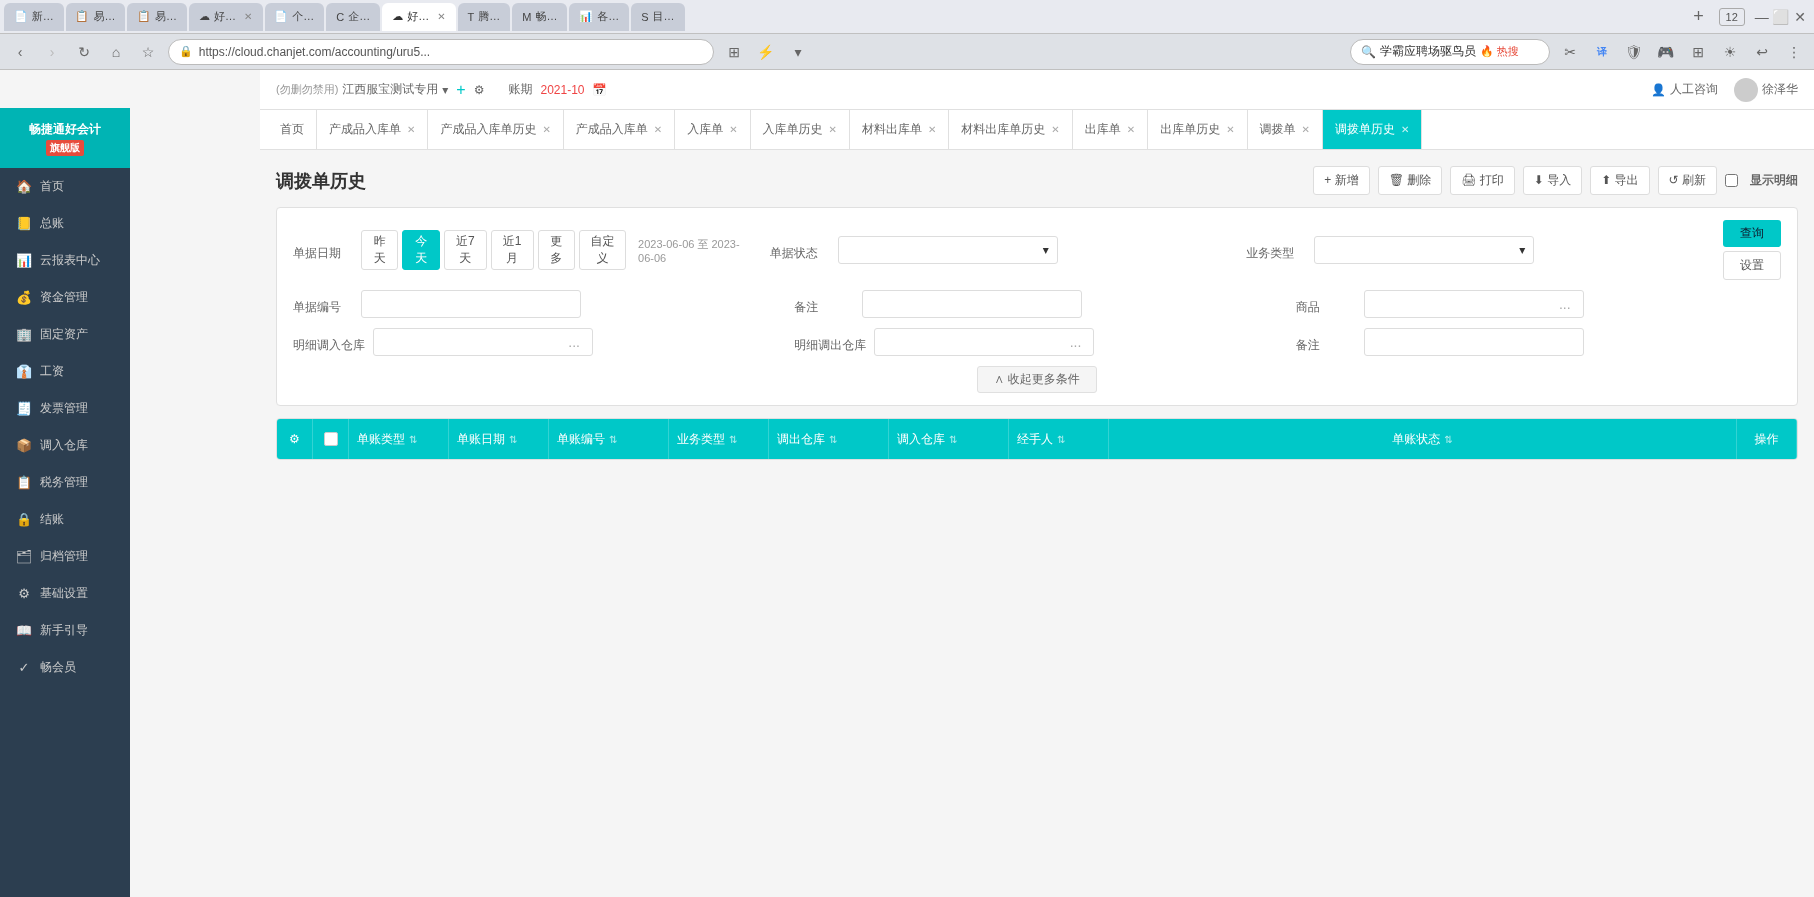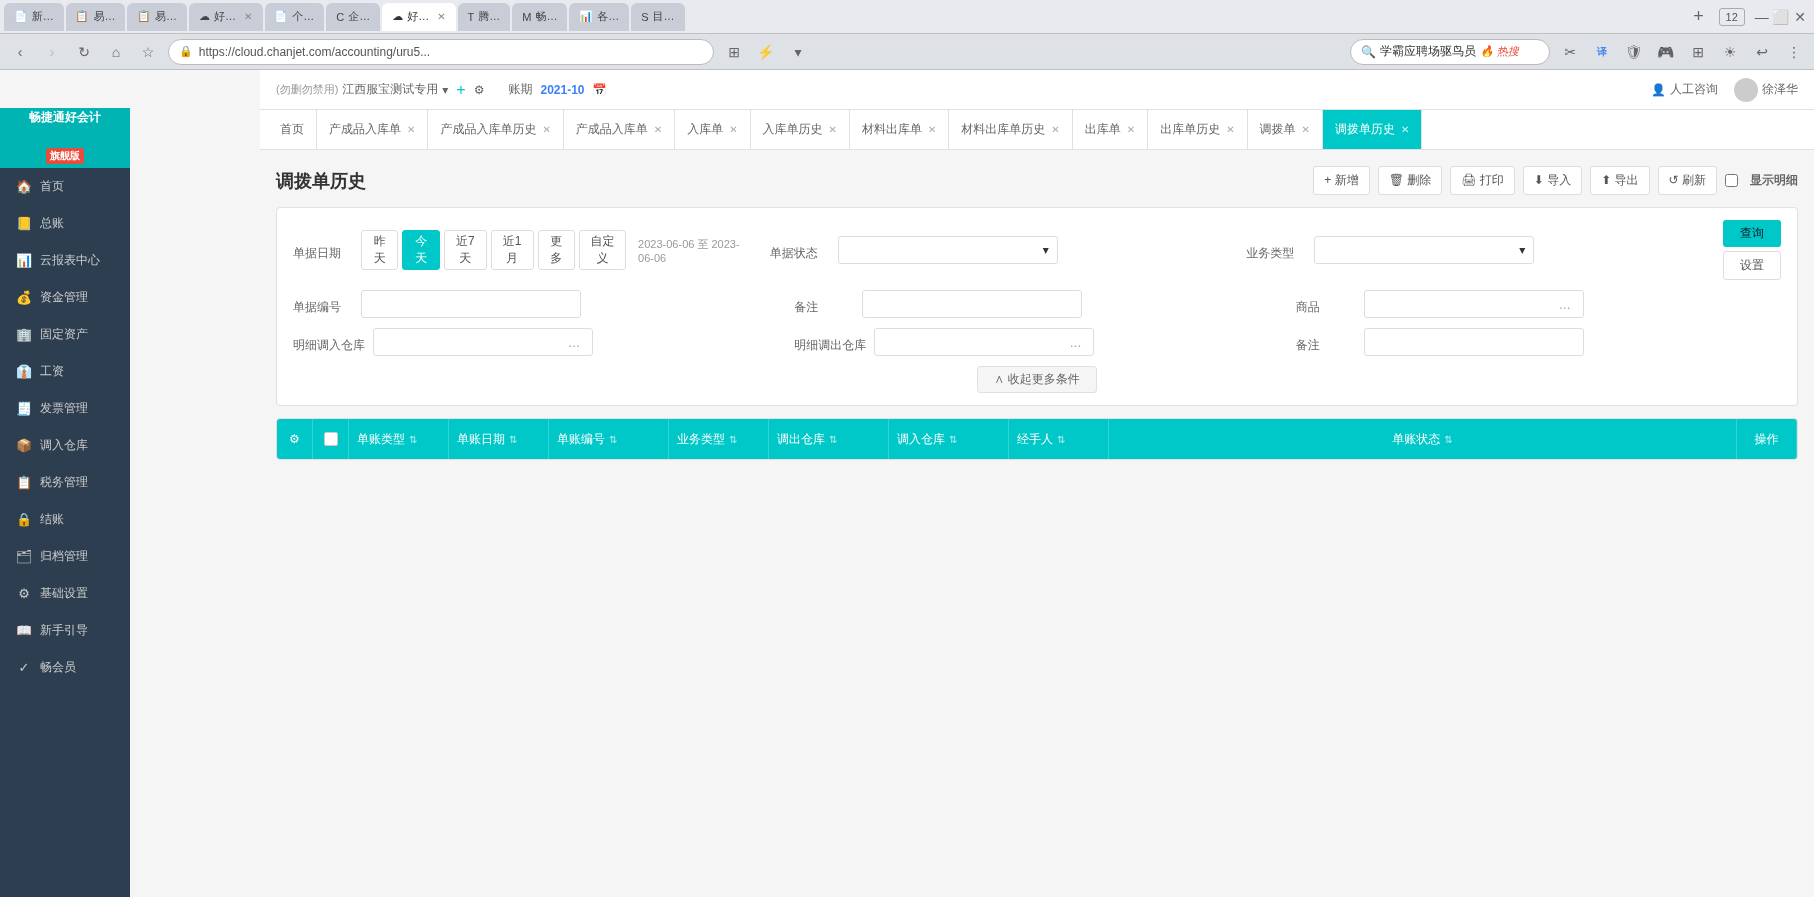--- a/index.html
+++ b/index.html
@@ -82,27 +82,26 @@
       background: #2c3e50;
       display: flex;
       flex-direction: column;
       z-index: 100;
     }
     .sidebar-logo {
       background: #00b4b4;
       height: 60px;
       display: flex;
       align-items: center;
-      justify-content: flex-end;
+      justify-content: center;
       flex-direction: column;
       color: #fff;
       font-size: 13px;
       font-weight: bold;
       padding: 4px;
-      gap: 20px;
     }
     .sidebar-logo .logo-sub {
       font-size: 10px;
       background: #e74c3c;
       padding: 1px 4px;
       border-radius: 2px;
       margin-top: 2px;
       color: #fff;
     }
     .sidebar-item {
@@ -136,21 +135,21 @@
     }
     .company-selector {
       display: flex;
       align-items: center;
       gap: 4px;
       color: #666;
       font-size: 12px;
       cursor: pointer;
     }
     .period-label { color: #666; font-size: 12px; margin-left: 16px; }
-    .period-value { color: #3b82f6; font-size: 12px; font-weight: bold; }
+    .period-value { color: #ef4444; font-size: 12px; font-weight: normal; }
     .top-bar-right {
       margin-left: auto;
       display: flex;
       align-items: center;
       gap: 16px;
     }
     .support-btn {
       display: flex;
       align-items: center;
       gap: 4px;
@@ -465,21 +464,21 @@
     <span class="lock-icon">🔒</span>
     <span class="url-text">https://cloud.chanjet.com/accounting/uru5...</span>
   </div>
   <div class="nav-btn">⊞</div>
   <div class="nav-btn">⚡</div>
   <div class="nav-btn">▾</div>
   <div style="flex:1;"></div>
   <div style="background:#fff;border:1px solid #bbb;border-radius:13px;padding:0 10px;height:26px;display:flex;align-items:center;gap:4px;min-width:200px;">
     <span style="color:#666;">🔍</span>
     <span style="font-size:12px;color:#333;">学霸应聘场驱鸟员</span>
-    <span style="color:#e74c3c;font-size:11px;font-style:italic;">🔥 热搜</span>
+    <span style="color:#e74c3c;font-size:11px;">🔥 热搜</span>
   </div>
   <div class="nav-btn">✂</div>
   <div class="nav-btn" style="font-size:10px;font-weight:bold;color:#4285f4;">译</div>
   <div class="nav-btn">🛡</div>
   <div class="nav-btn">🎮</div>
   <div class="nav-btn">⊞</div>
   <div class="nav-btn">☀</div>
   <div class="nav-btn">↩</div>
   <div class="nav-btn">⋮</div>
 </div>

